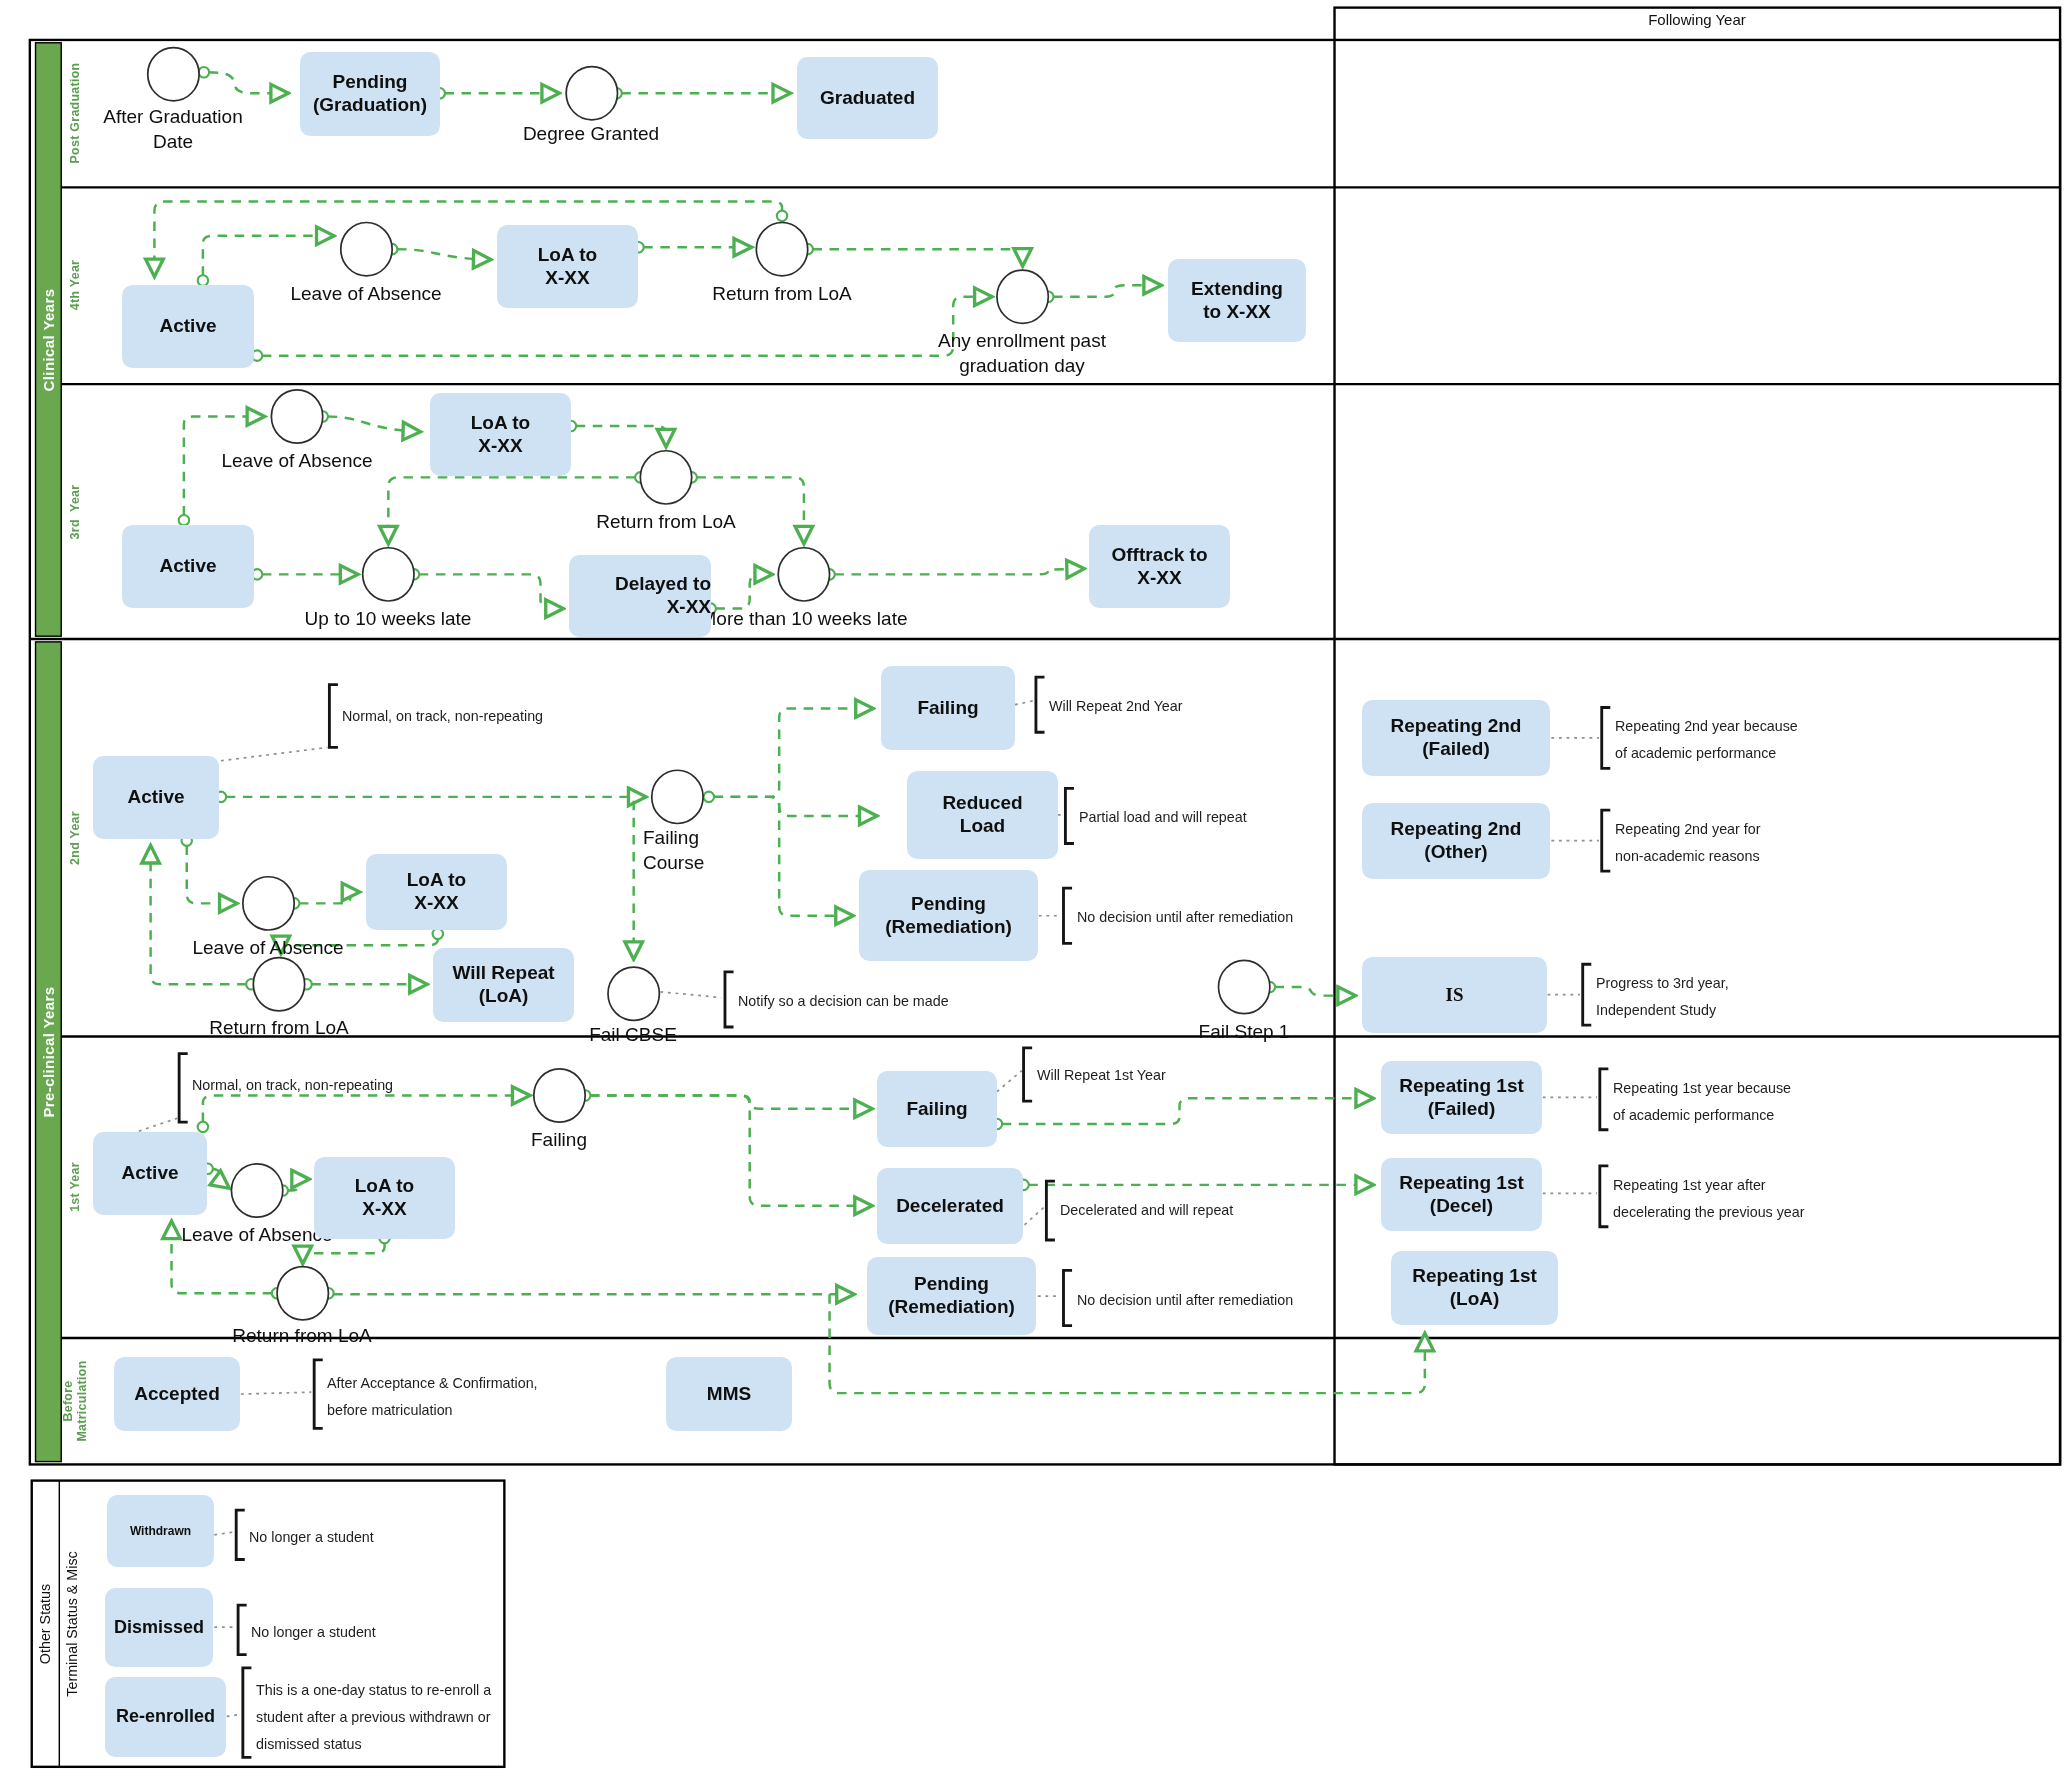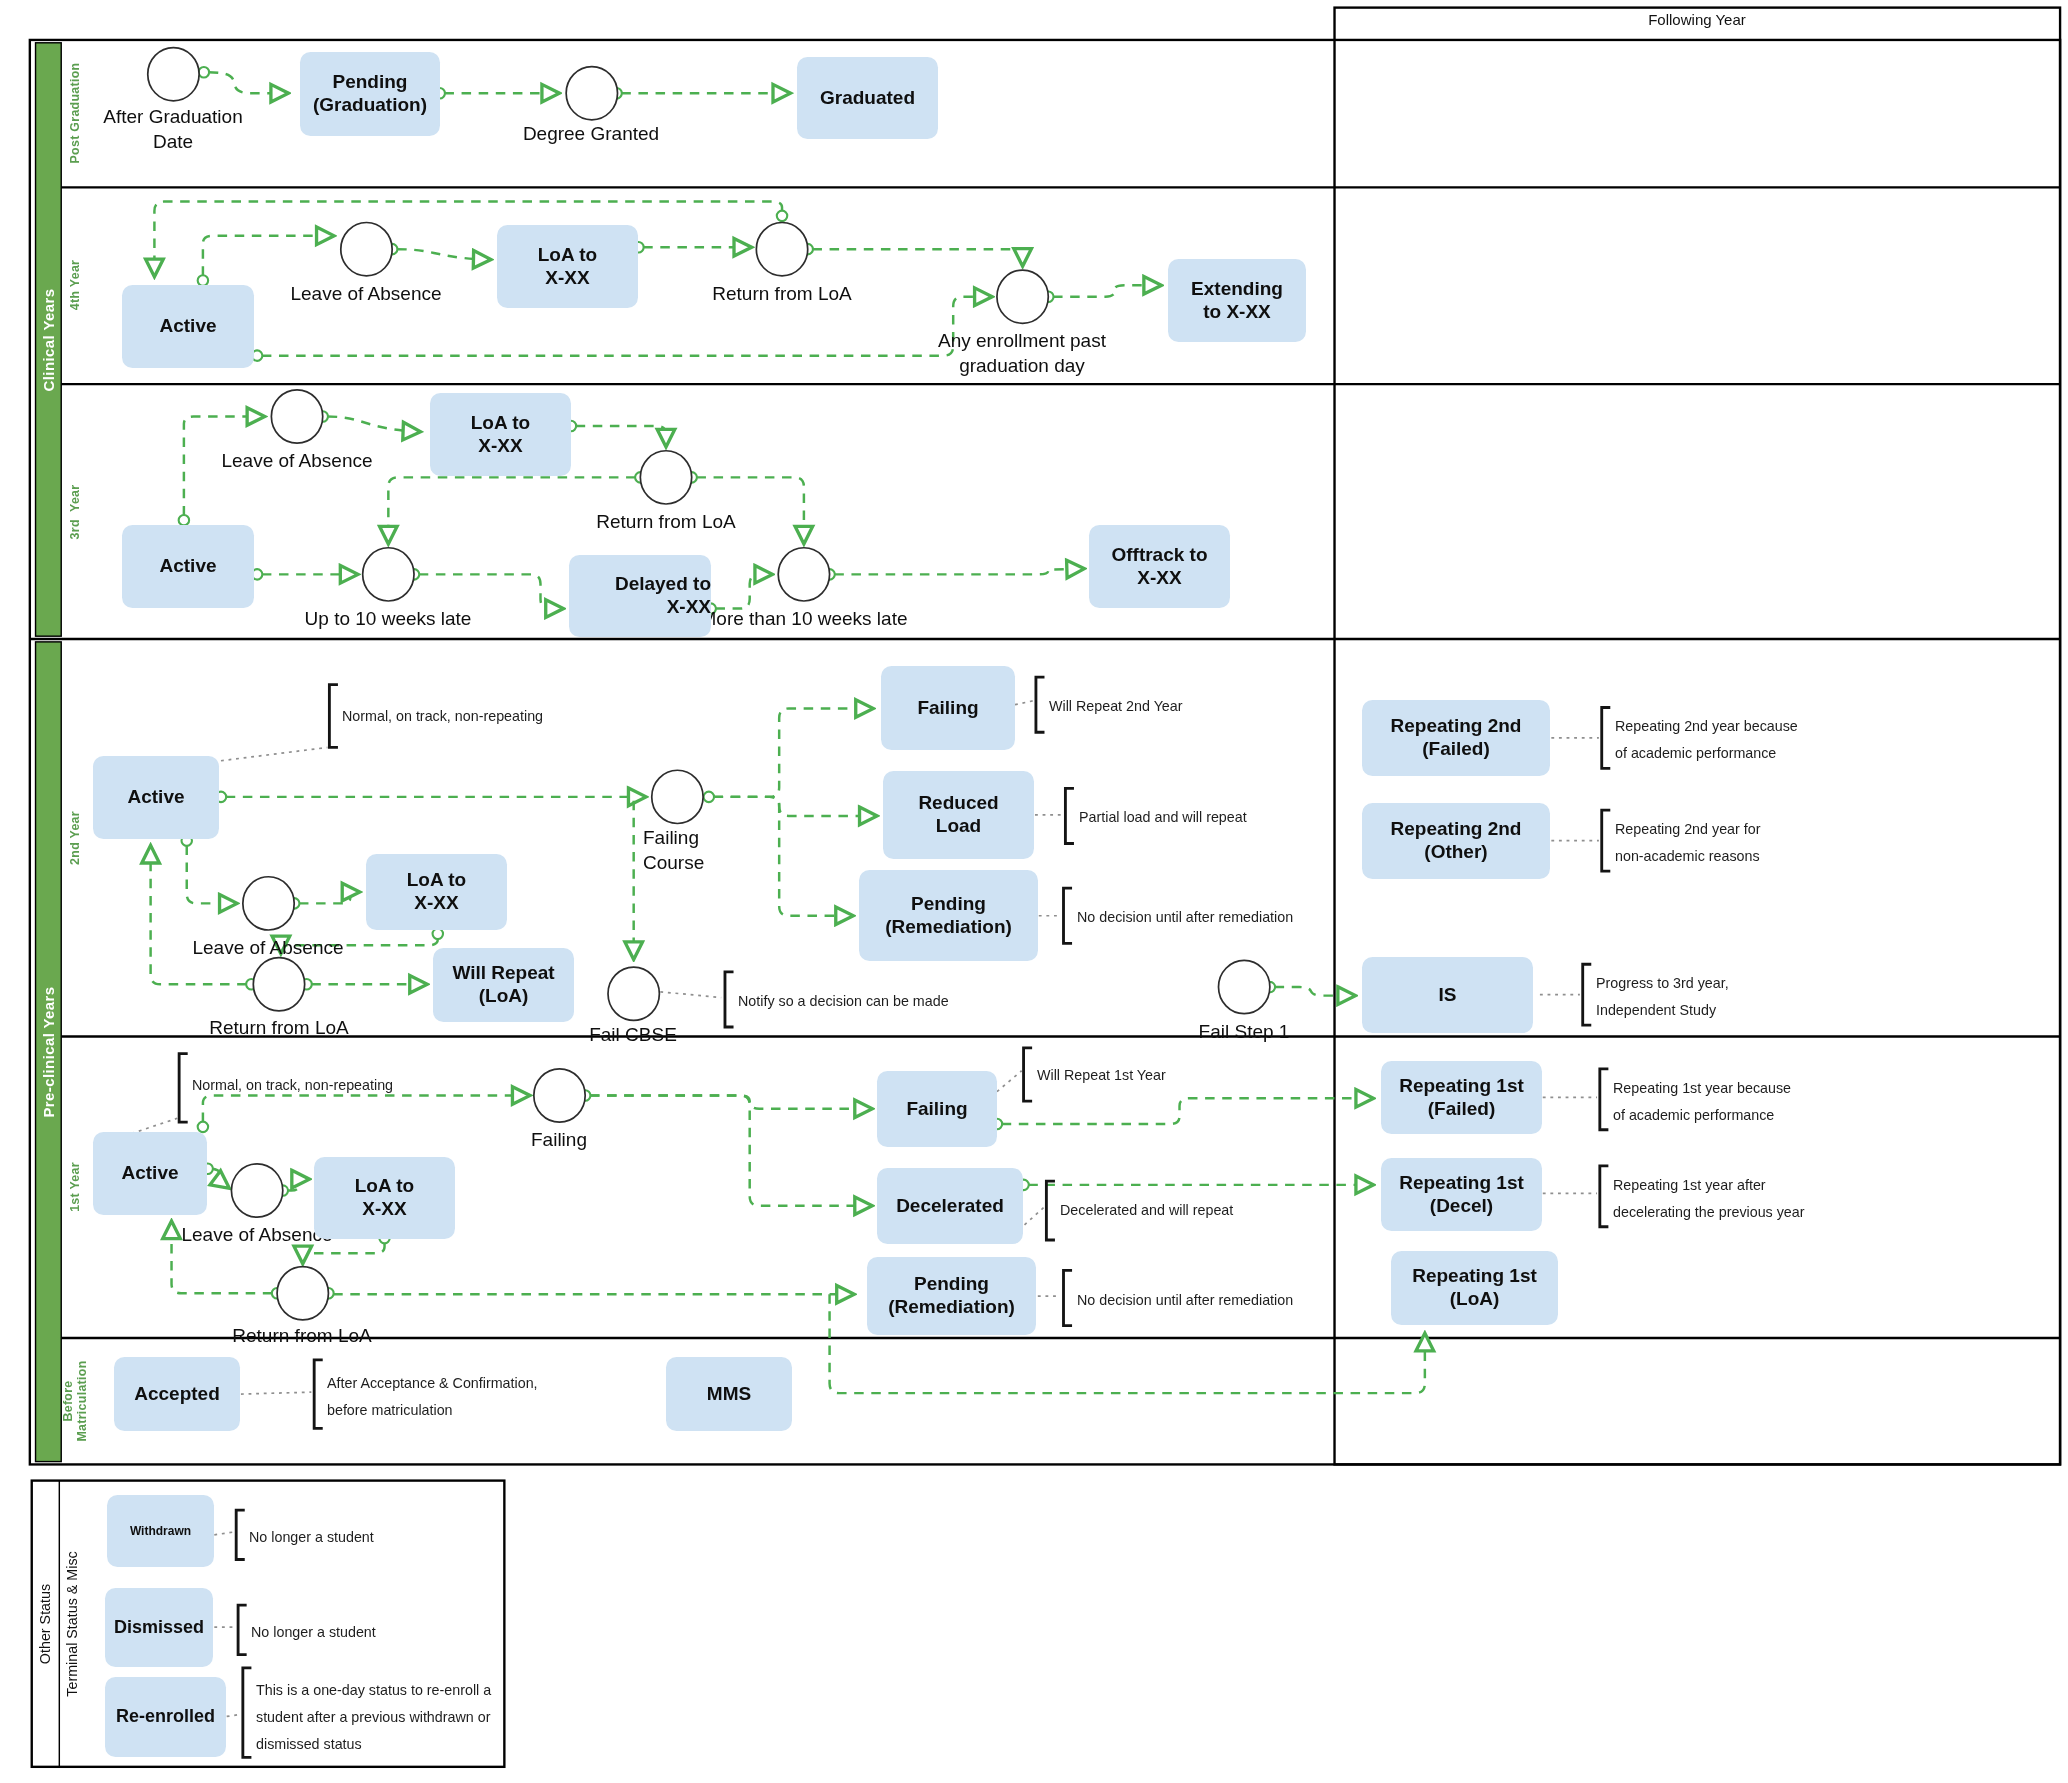--- a/index.html
+++ b/index.html
@@ -300,37 +300,37 @@
       <div>LoA to</div>
       <div>X-XX</div>
     </div>
     <div class="node" style="left: 433px; top: 948px; width: 141px; height: 74px;">
       <div>Will Repeat</div>
       <div>(LoA)</div>
     </div>
     <div class="node" style="left: 881px; top: 666px; width: 134px; height: 84px;">
       <div>Failing</div>
     </div>
-    <div class="node" style="left: 883px; top: 771px; width: 151px; height: 88px;">
+    <div class="node" style="left: 907px; top: 771px; width: 151px; height: 88px;">
       <div>Reduced</div>
       <div>Load</div>
     </div>
     <div class="node" style="left: 859px; top: 870px; width: 179px; height: 91px;">
       <div>Pending</div>
       <div>(Remediation)</div>
     </div>
     <div class="node" style="left: 1362px; top: 700px; width: 188px; height: 76px;">
       <div>Repeating 2nd</div>
       <div>(Failed)</div>
     </div>
     <div class="node" style="left: 1362px; top: 803px; width: 188px; height: 76px;">
       <div>Repeating 2nd</div>
       <div>(Other)</div>
     </div>
-    <div class="node" style="left: 1362px; top: 957px; width: 171px; height: 76px;">
+    <div class="node" style="left: 1362px; top: 957px; width: 185px; height: 76px; font-family: Liberation Serif, serif;">
       <div>IS</div>
     </div>
     <div class="node" style="left: 93px; top: 1132px; width: 114px; height: 83px;">
       <div>Active</div>
     </div>
     <div class="node" style="left: 314px; top: 1157px; width: 141px; height: 82px;">
       <div>LoA to</div>
       <div>X-XX</div>
     </div>
     <div class="node" style="left: 877px; top: 1071px; width: 120px; height: 76px;">

